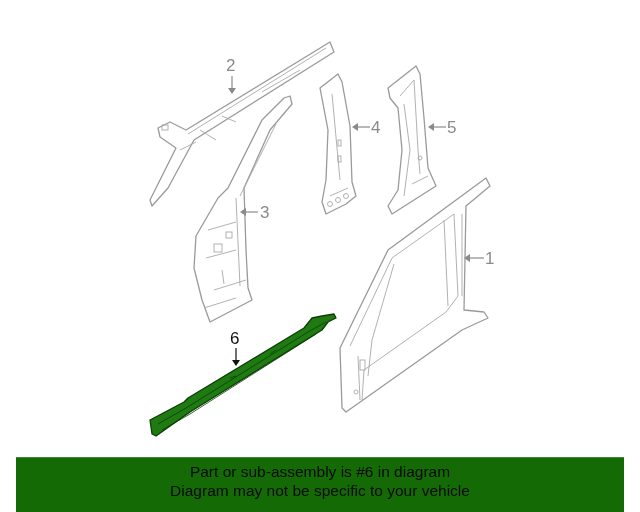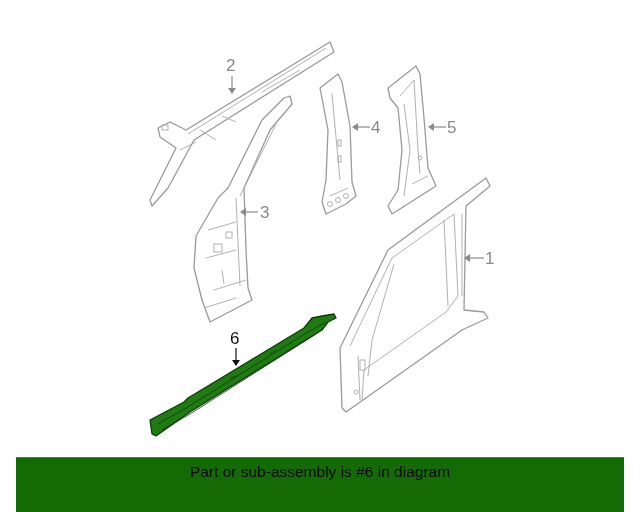--- a/index.html
+++ b/index.html
@@ -82,13 +82,14 @@
     <path class="hl" d="M150,420 L184,402 L188,398 L304,328 L312,318 L322,316 L334,314 L336,318 L328,322 L322,330 L190,412 L156,436 L152,434 Z"></path>
     <path class="hl-detail" d="M158,424 L186,408 L308,332 L326,322 M162,430 L190,414 L316,334 M230,378 L236,376 M270,354 L276,350"></path>
   </g>
   <line class="leader-hl" x1="236" y1="348" x2="236" y2="362"></line>
   <polygon points="232,360 240,360 236,366" fill="#111"></polygon>
   <text class="callout-hl" x="230" y="344">6</text>
 </svg>
 
 <div class="banner">
   <div>Part or sub-assembly is #6 in diagram</div>
+  <div>Diagram may not be specific to your vehicle</div>
 </div>
 
 </body></html>

